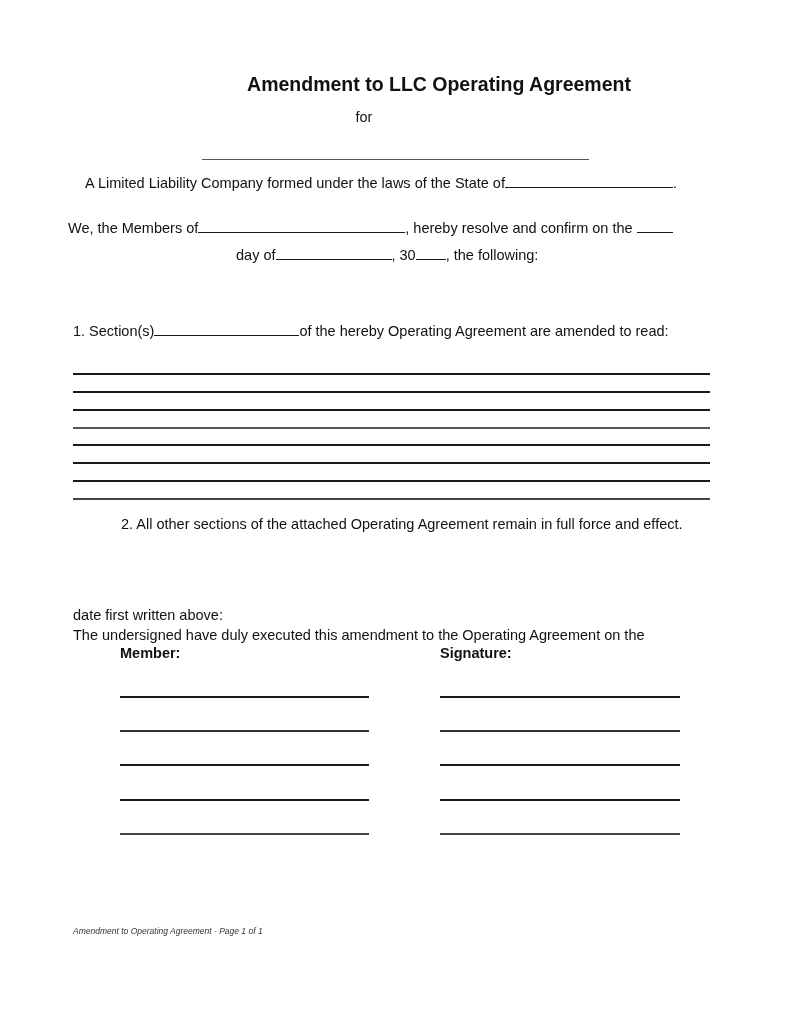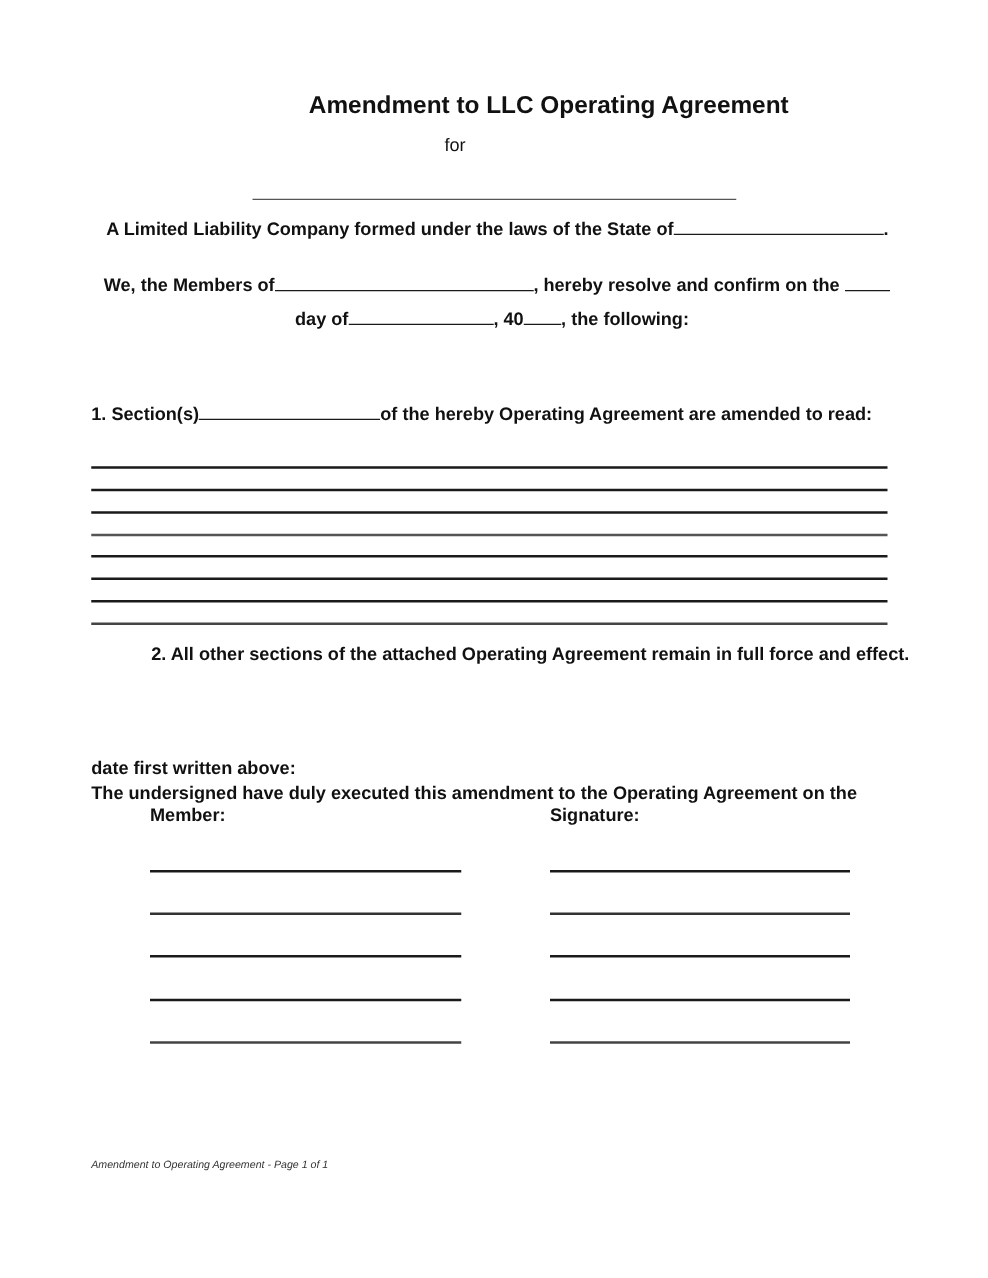--- a/index.html
+++ b/index.html
@@ -2,43 +2,43 @@
 <html><head>
 <meta charset="utf-8">
 <style>
   html, body { margin: 0; padding: 0; background: #ffffff; }
   body { width: 790px; height: 1022px; position: relative; overflow: hidden;
          font-family: "Liberation Sans", sans-serif; color: #111; }
   .abs { position: absolute; white-space: nowrap; }
   .title { font-weight: bold; font-size: 19.5px; left: 0; width: 790px; text-align: center; top: 73px; padding-left: 44px; }
   .for { font-size: 14.5px; left: 0; width: 728px; text-align: center; top: 109px; }
   .rule { position: absolute; background: #1a1a1a; }
-  .txt { font-size: 14.5px; font-weight: bold; }
+  .txt { font-size: 14.5px; }
   .blank { display: inline-block; border-bottom: 1.6px solid #1a1a1a; height: 14px; vertical-align: baseline; }
   .bold { font-weight: bold; text-align: center; }
   .footer { font-size: 8.5px; color: #333; font-style: italic; }
 </style>
 </head>
 <body>
 
 <div class="abs title">Amendment to LLC Operating Agreement</div>
 <div class="abs for">for</div>
 <div class="rule" style="left:202px; top:159px; width:387px; height:1px; background:#555;"></div>
 
 <div class="abs txt" style="left:85px; top:173px;">
   <span>A Limited Liability Company formed under the laws of the State of</span><span class="blank" style="width:168px;"></span><span>.</span>
 </div>
 
-<div class="abs txt" style="left:83px; top:218px;">
+<div class="abs txt" style="left:68px; top:218px;">
   <span>We, the Members of</span><span class="blank" style="width:207px;"></span><span>, hereby resolve and confirm on the</span>
   <span class="blank" style="width:36px;"></span>
 </div>
 
 <div class="abs txt" style="left:236px; top:245px;">
-  <span>day of</span><span class="blank" style="width:116px;"></span><span>, 40</span><span class="blank" style="width:30px;"></span><span>, the following:</span>
+  <span>day of</span><span class="blank" style="width:116px;"></span><span>, 30</span><span class="blank" style="width:30px;"></span><span>, the following:</span>
 </div>
 
 <div class="abs txt" style="left:73px; top:321px;">
   <span>1. Section(s)</span><span class="blank" style="width:145px;"></span><span>of the hereby Operating Agreement are amended to read:</span>
 </div>
 
 <div class="rule" style="left:73px; top:373px; width:637px; height:2px;"></div>
 <div class="rule" style="left:73px; top:391px; width:637px; height:2px;"></div>
 <div class="rule" style="left:73px; top:409px; width:637px; height:2px;"></div>
 <div class="rule" style="left:73px; top:427px; width:637px; height:2px; background:#555;"></div>

